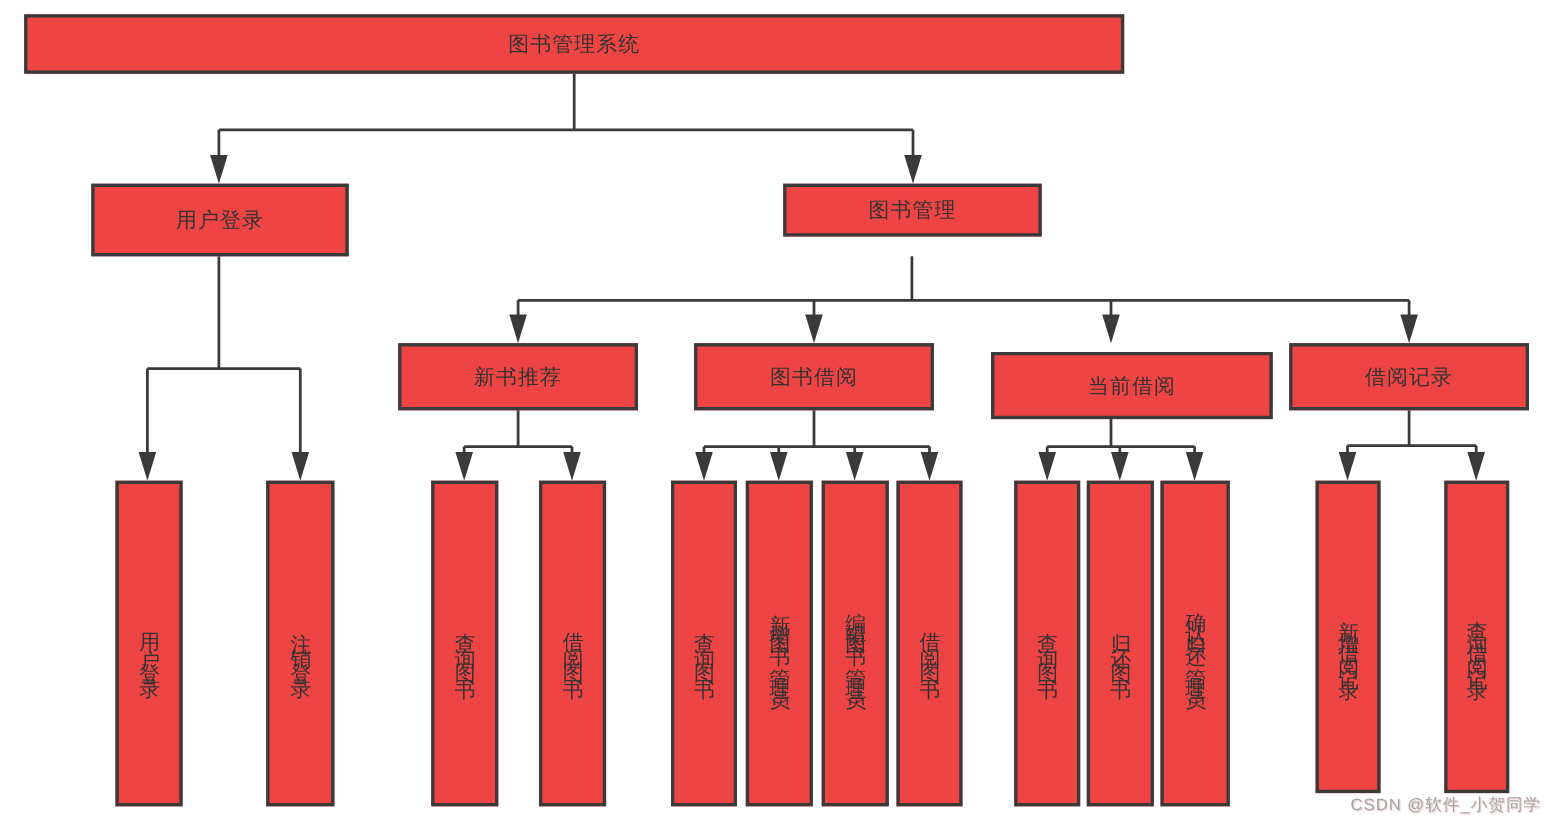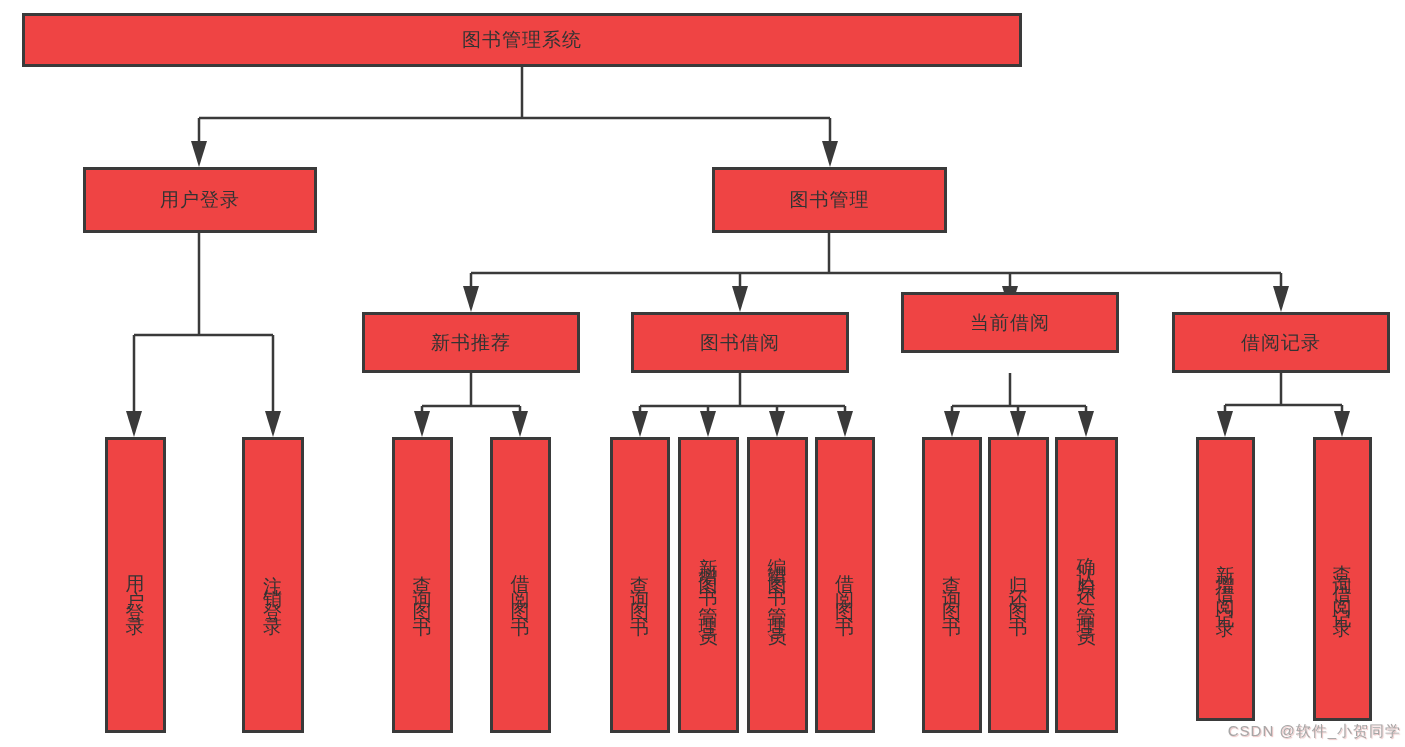--- a/index.html
+++ b/index.html
@@ -94,25 +94,25 @@
       <polygon points="1010,411 1026,411 1018,437"></polygon>
       <polygon points="1078,411 1094,411 1086,437"></polygon>
       <polygon points="1217,411 1233,411 1225,437"></polygon>
       <polygon points="1334,411 1350,411 1342,437"></polygon>
     </g>
   </svg>
 
   <div class="box" style="left:22px; top:13px; width:1000px; height:54px;">图书管理系统</div>
 
   <div class="box" style="left:83px; top:167px; width:234px; height:66px;">用户登录</div>
-  <div class="box" style="left:712px; top:167px; width:235px; height:66px;">图书管理</div>
+  <div class="box" style="left:712px; top:167px; width:235px; height:48px;">图书管理</div>
 
   <div class="box" style="left:631px; top:312px; width:218px; height:61px;">图书借阅</div>
   <div class="box" style="left:362px; top:312px; width:218px; height:61px;">新书推荐</div>
-  <div class="box" style="left:901px; top:292px; width:218px; height:61px;">当前借阅</div>
+  <div class="box" style="left:901px; top:320px; width:256px; height:61px;">当前借阅</div>
   <div class="box" style="left:1172px; top:312px; width:218px; height:61px;">借阅记录</div>
 
   <div class="box leaf" style="left:105px; top:437px; width:61px; height:296px;">用户登录</div>
   <div class="box leaf" style="left:242px; top:437px; width:62px; height:296px;">注销登录</div>
 
   <div class="box leaf" style="left:392px; top:437px; width:61px; height:296px;">查询图书</div>
   <div class="box leaf" style="left:490px; top:437px; width:61px; height:296px;">借阅图书</div>
 
   <div class="box leaf" style="left:610px; top:437px; width:60px; height:296px;">查询图书</div>
   <div class="box leaf sp9" style="left:678px; top:437px; width:61px; height:296px;">新增图书（管理员）</div>

